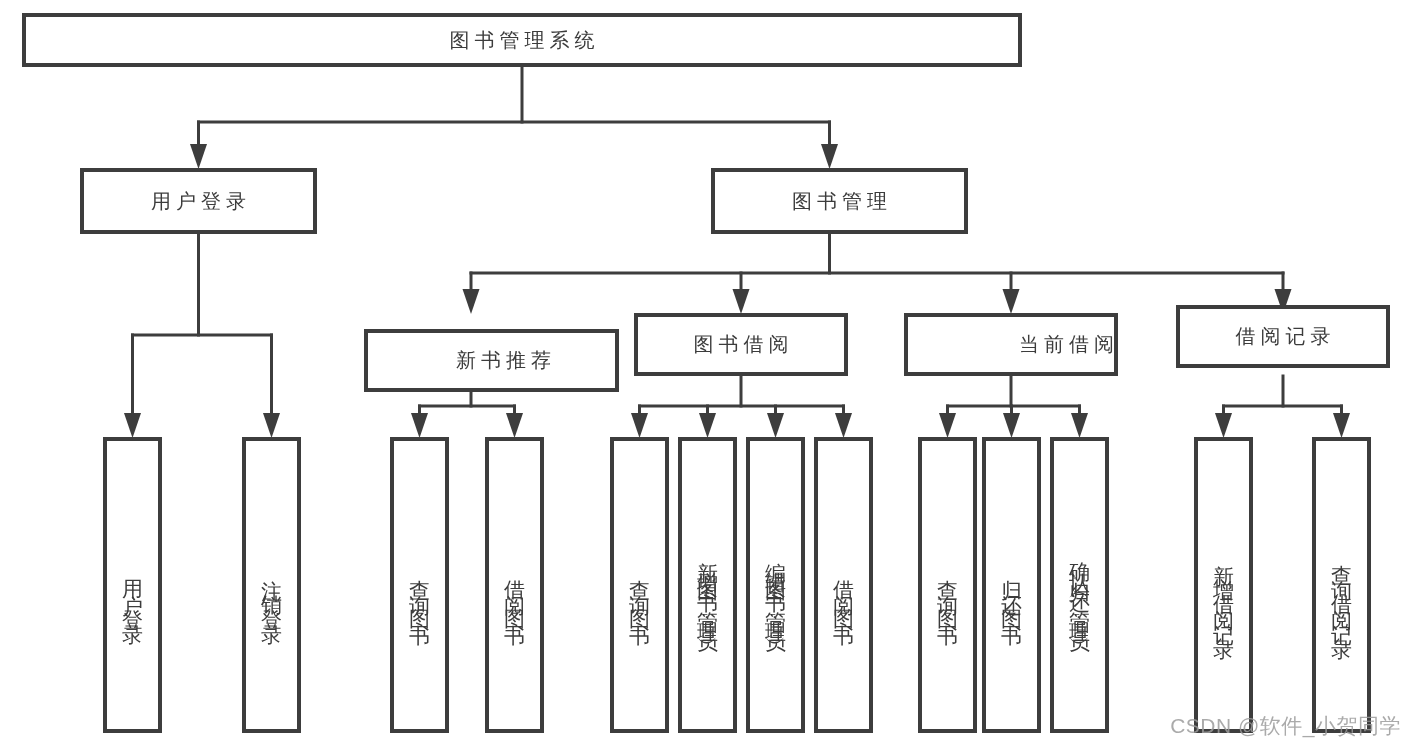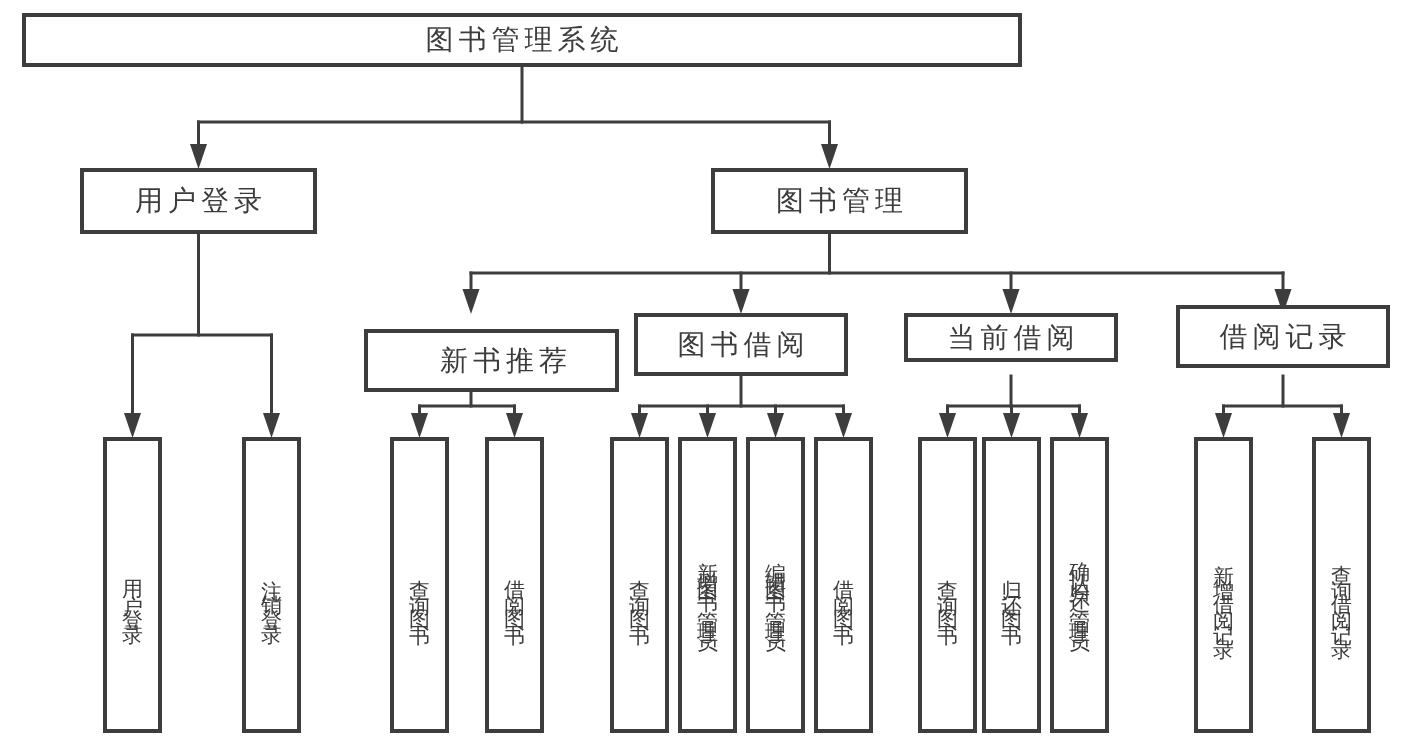--- a/index.html
+++ b/index.html
@@ -14,21 +14,21 @@
   .node{
     position:absolute;
     background:#fff;
     border:4px solid var(--line,#3d3d3d);
     box-sizing:border-box;
     display:flex;align-items:center;justify-content:center;
     color:var(--text,#3c3c3c);
     z-index:2;
   }
   .node.h span{
-    font-size:28px;
+    font-size:20px;
     letter-spacing:5px;
     margin-right:-5px;
     white-space:nowrap;
   }
   .node.v span{
     writing-mode:vertical-rl;
     text-orientation:mixed;
     font-size:21px;
     letter-spacing:15px;
     margin-bottom:-15px;
@@ -116,21 +116,21 @@
       </div>
       <div class="node h" style="left: 711px; top: 168px; width: 257px; height: 66px;">
         <span>图书管理</span>
       </div>
       <div class="node h" style="left: 364px; top: 329px; width: 255px; height: 63px; padding-left: 24px;">
         <span>新书推荐</span>
       </div>
       <div class="node h" style="left: 634px; top: 313px; width: 214px; height: 63px;">
         <span>图书借阅</span>
       </div>
-      <div class="node h" style="left: 904px; top: 313px; width: 214px; height: 49px;">
+      <div class="node h" style="left: 904px; top: 313px; width: 214px; height: 63px; justify-content: flex-end;">
         <span>当前借阅</span>
       </div>
       <div class="node h" style="left: 1176px; top: 305px; width: 214px; height: 63px;">
         <span>借阅记录</span>
       </div>
       <div class="node v" style="left: 103px; top: 437px; width: 59px; height: 296px;">
         <span>用户登录</span>
       </div>
       <div class="node v" style="left: 242px; top: 437px; width: 59px; height: 296px;">
         <span>注销登录</span>
@@ -162,13 +162,14 @@
       <div class="node v tight" style="left: 1050px; top: 437px; width: 59px; height: 296px;">
         <span>确认归还（管理员）</span>
       </div>
       <div class="node v" style="left: 1194px; top: 437px; width: 59px; height: 296px;">
         <span>新增借阅记录</span>
       </div>
       <div class="node v" style="left: 1312px; top: 437px; width: 59px; height: 296px;">
         <span>查询借阅记录</span>
       </div>
     </div>
+  <div class="watermark">CSDN @软件_小贺同学</div>
 </div>
 
 </body></html>

